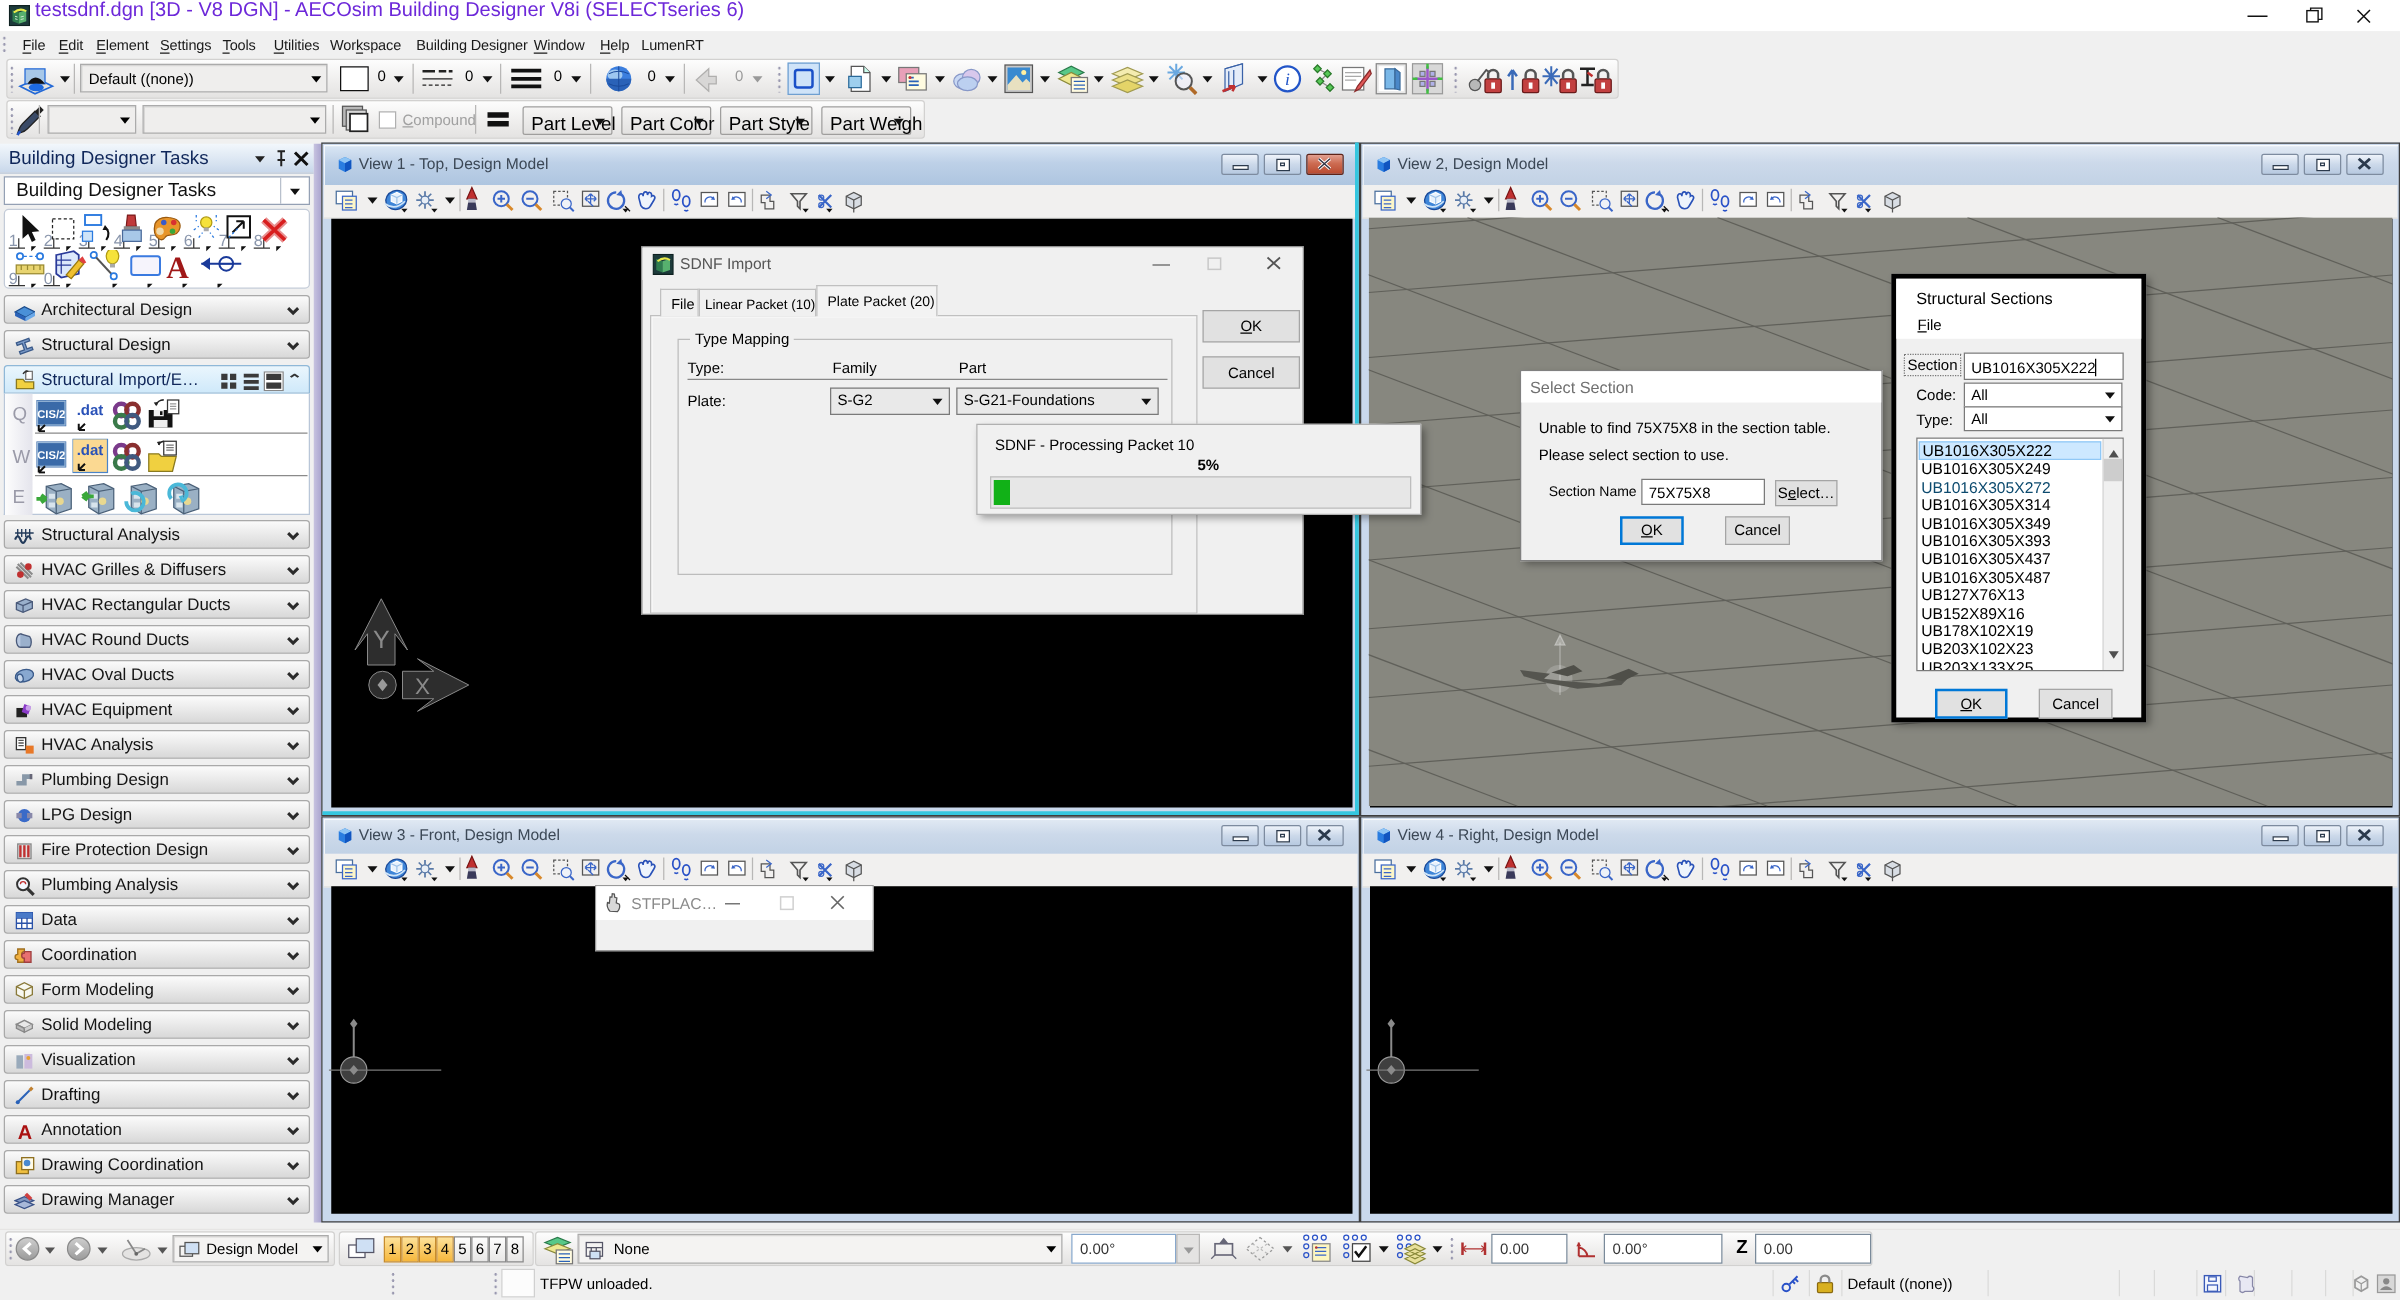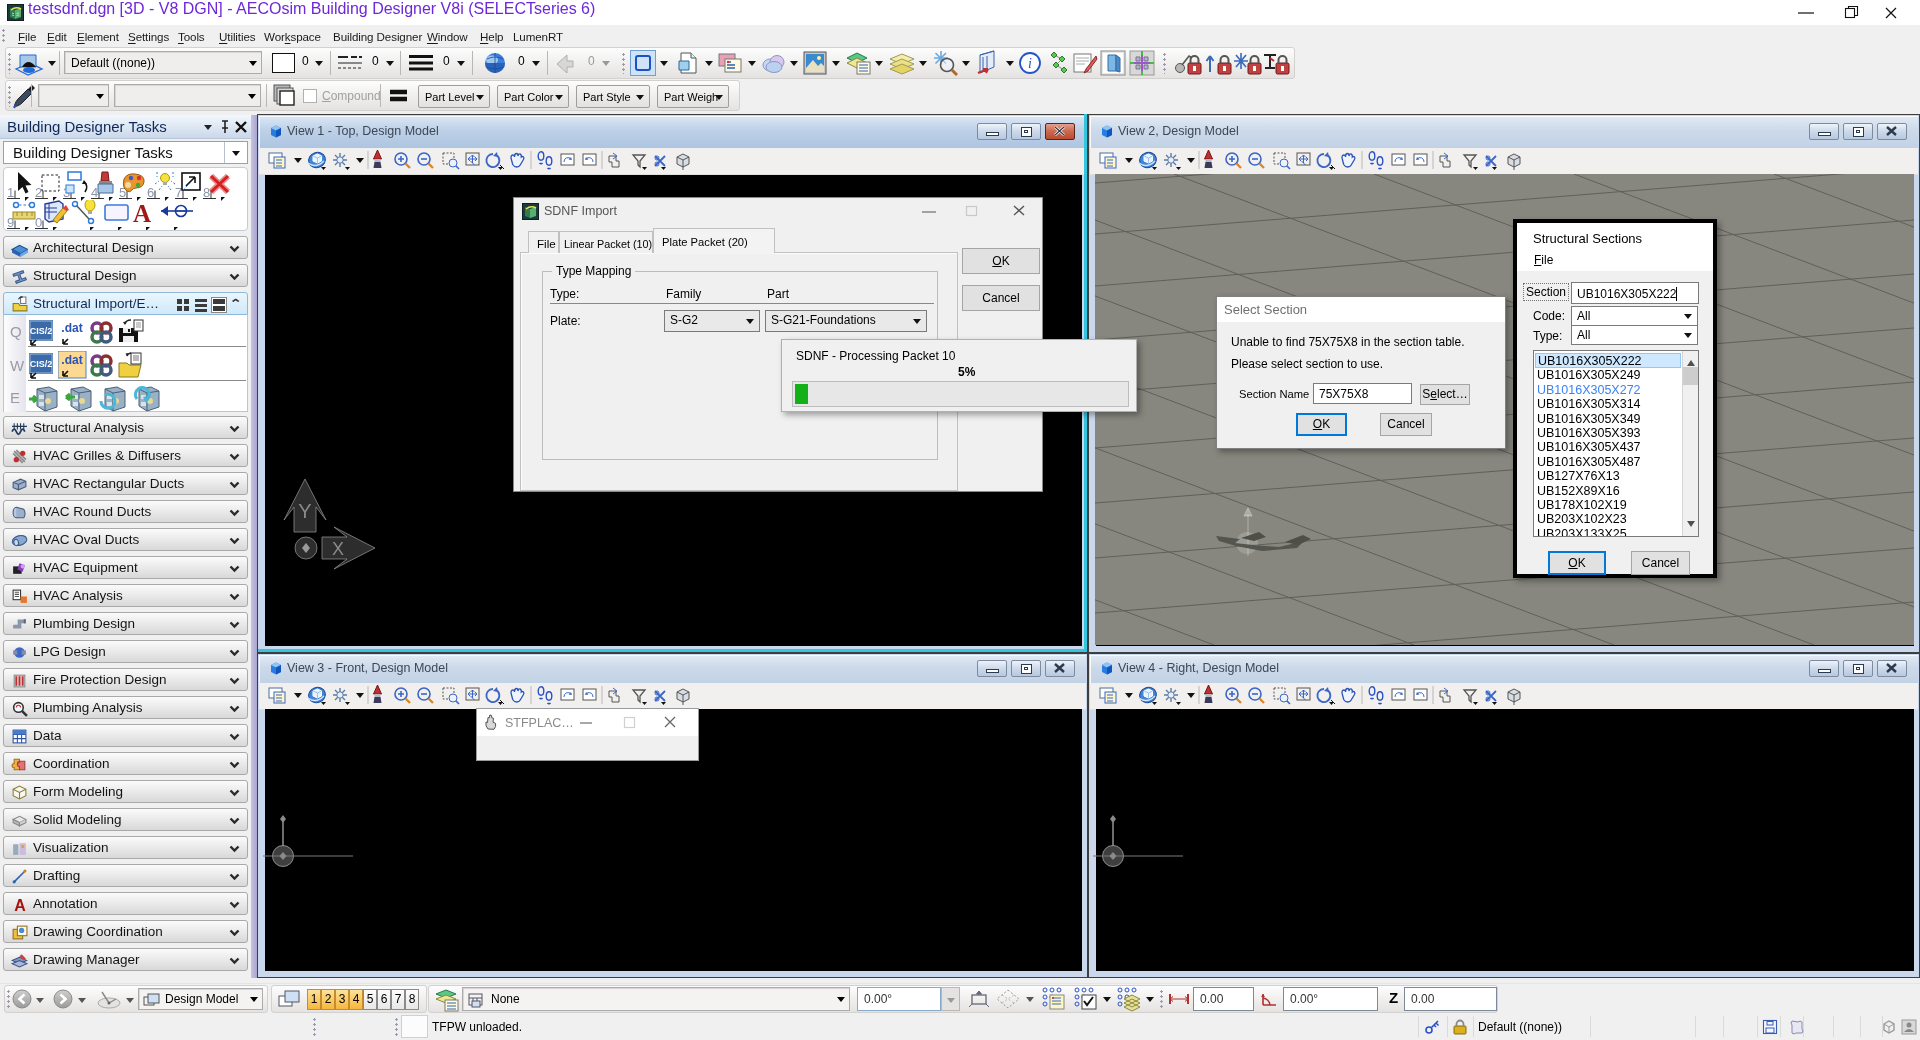--- a/index.html
+++ b/index.html
@@ -10,21 +10,21 @@
 .mn{text-decoration:underline;text-underline-offset:2px;}
 .tbarA{left:0;top:46px;width:1920px;height:34px;background:#f0f0f0;}
 .tbarB{left:0;top:80px;width:1920px;height:33px;background:#f0f0f0;}
 .tpanel{position:absolute;border:1px solid #d2d1d0;border-radius:3px;background:linear-gradient(180deg,#fdfdfd,#eeedec 60%,#e4e3e2);}
 .grip{position:absolute;width:3px;background-image:radial-gradient(circle,#9a99b0 1px,transparent 1.2px);background-size:3px 5px;background-repeat:repeat-y;}
 .vsep{position:absolute;width:1px;background:#b8b7b6;}
 .combo{position:absolute;background:#efeeed;border:1px solid #ababab;box-shadow:inset 1px 1px 0 #d8d7d6;}
 .combo .ar{position:absolute;right:4px;top:50%;margin-top:-2px;width:0;height:0;border:4px solid transparent;border-top:5px solid #000;}
 .combotext{position:absolute;left:6px;top:3px;color:#000;}
 .rcombo{position:absolute;background:linear-gradient(180deg,#f6f5f4,#e2e1e0);border:1px solid #9f9e9d;border-radius:2px;}
-.rcombo span{position:absolute;left:6px;top:5px;color:#000;font-size:11px;}
+.rcombo span{position:absolute;left:6px;top:5px;color:#000;font-size:15px;}
 .rcombo .ar{position:absolute;left:auto;right:5px;top:50%;margin-top:-2px;width:0;height:0;border:4px solid transparent;border-top:5px solid #111;}
 .darr{position:absolute;width:0;height:0;border:4px solid transparent;border-top:5px solid #111;}
 
 .lpanel{left:0;top:113px;width:257px;height:870px;background:#f0f0f0;}
 .lphead{position:absolute;left:0;top:2px;width:251px;height:24px;background:linear-gradient(180deg,#f2f7fc,#d6e2f0 70%,#c8d7ea);border-bottom:1px solid #b9c6d8;}
 .lpcombo{position:absolute;left:3px;top:28px;width:245px;height:23px;background:#fff;border:1px solid #94a0b4;}
 .iconbox{position:absolute;left:3px;top:54px;width:245px;height:64px;background:#fff;border:1px solid #c3cbd8;border-radius:4px;}
 .secbar{position:absolute;left:3px;width:245px;height:23px;border:1px solid #a9a9a9;border-radius:3px;background:linear-gradient(180deg,#fbfbfb,#e8e8e8 55%,#d8d8d8);}
 .secbar .t{position:absolute;left:29px;top:3px;font-size:13.5px;color:#141414;}
 .secbar .chev{position:absolute;right:7px;top:8px;width:11px;height:8px;}
@@ -1004,21 +1004,21 @@
       <rect x="52.5" y="8.5" width="10" height="9" fill="none" stroke="#c8c8c8" stroke-width="1.2"></rect>
       <path d="M100 8 L110 17 M110 8 L100 17" stroke="#555" stroke-width="1.4"></path>
     </svg>
 <div class="abs" style="left:6px;top:54px;width:438px;height:239px;background:#f0f0f0;border:1px solid #c0c0c0;box-shadow:inset 1px 1px 0 #fcfcfc"></div>
 <div class="abs" style="left:14px;top:33px;width:31px;height:22px;background:#f0f0f0;border:1px solid #c0c0c0;border-bottom:none">
       <div class="abs" style="left:8px;top:5px;font-size:11.6px">File</div>
     </div>
 <div class="abs" style="left:45px;top:33px;width:94px;height:22px;background:#f0f0f0;border:1px solid #c0c0c0;border-bottom:none">
       <div class="abs" style="left:4px;top:6px;font-size:10.8px">Linear Packet (10)</div>
     </div>
-<div class="abs" style="left:139px;top:30px;width:122px;height:25px;background:#f3f3f3;border:1px solid #c0c0c0;border-bottom:none;box-shadow:0 1px 0 #f3f3f3">
+<div class="abs" style="left:139px;top:30px;width:97px;height:25px;background:#f3f3f3;border:1px solid #c0c0c0;border-bottom:none;box-shadow:0 1px 0 #f3f3f3">
       <div class="abs" style="left:8px;top:7px;font-size:11.2px">Plate Packet (20)</div>
     </div>
 <div class="abs" style="left:28px;top:73px;width:396px;height:189px;border:1px solid #bcbcbc"></div>
 <div class="abs" style="left:38px;top:66px;background:#f0f0f0;padding:0 4px">Type Mapping</div>
 <div class="abs" style="left:36px;top:89px">Type:</div>
 <div class="abs" style="left:152px;top:89px">Family</div>
 <div class="abs" style="left:253px;top:89px">Part</div>
 <div class="abs" style="left:36px;top:105px;width:384px;height:1px;background:#888"></div>
 <div class="abs" style="left:36px;top:116px">Plate:</div>
 <div class="fcombo" style="left:150px;top:112px;width:96px;height:22px;background:#e9e9e9">
@@ -1066,21 +1066,21 @@
       <span class="ar"></span>
     </div>
 <div class="abs" style="left:16px;top:106px;color:#000">Type:</div>
 <div class="fcombo" style="left:54px;top:102px;width:127px;height:20px">
       <span>All</span>
       <span class="ar"></span>
     </div>
 <div class="abs" style="left:16px;top:127px;width:166px;height:187px;background:#fff;border:1px solid #7a7a7a;overflow:hidden">
       <div class="abs" style="left:1px;top:2px;width:146px;height:15px;background:#cde8ff;border:1px solid #90c8f6;font-size:12.5px;color:#000;padding-left:2px">UB1016X305X222</div>
       <div class="abs" style="left:3px;top:17px;font-size:12.5px;color:#000">UB1016X305X249</div>
-      <div class="abs" style="left:3px;top:32px;font-size:12.5px;color:#3b82f6">UB1016X305X272</div>
+      <div class="abs" style="left:3px;top:32px;font-size:12.5px;color:#0c4a6e">UB1016X305X272</div>
       <div class="abs" style="left:3px;top:46px;font-size:12.5px;color:#000">UB1016X305X314</div>
       <div class="abs" style="left:3px;top:61px;font-size:12.5px;color:#000">UB1016X305X349</div>
       <div class="abs" style="left:3px;top:75px;font-size:12.5px;color:#000">UB1016X305X393</div>
       <div class="abs" style="left:3px;top:89px;font-size:12.5px;color:#000">UB1016X305X437</div>
       <div class="abs" style="left:3px;top:104px;font-size:12.5px;color:#000">UB1016X305X487</div>
       <div class="abs" style="left:3px;top:118px;font-size:12.5px;color:#000">UB127X76X13</div>
       <div class="abs" style="left:3px;top:133px;font-size:12.5px;color:#000">UB152X89X16</div>
       <div class="abs" style="left:3px;top:147px;font-size:12.5px;color:#000">UB178X102X19</div>
       <div class="abs" style="left:3px;top:161px;font-size:12.5px;color:#000">UB203X102X23</div>
       <div class="abs" style="left:3px;top:176px;font-size:12.5px;color:#000">UB203X133X25</div>

